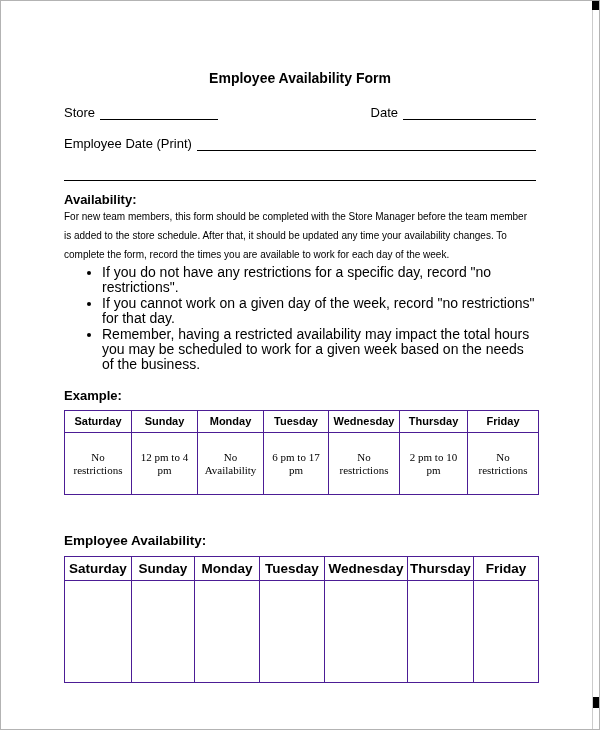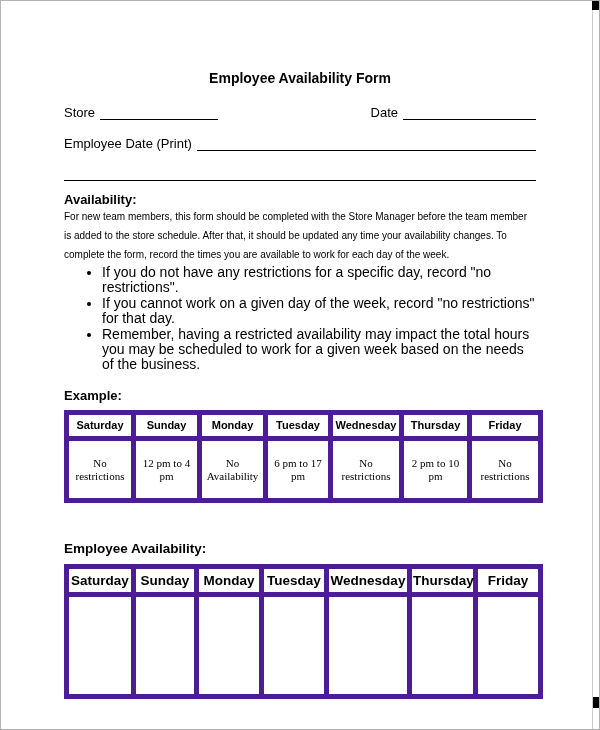--- a/index.html
+++ b/index.html
@@ -39,21 +39,21 @@
   .flex-line  { flex: 1; }
   .name-row { margin-top: 16px; }
   .sig-row  { margin-top: 16px; }
   .instructions { margin-top: 11px; }
   .heading { font-weight: bold; font-size: 13px; line-height: 15px; }
   .para { font-size: 10px; line-height: 19px; }
   ul.bullets { margin: 1px 0 0 24px; padding-left: 14px; }
   ul.bullets li { font-size: 14px; line-height: 15px; margin-bottom: 1px; }
   .section-heading { margin-top: 16px; }
   table { border-collapse: collapse; table-layout: fixed; width: 100%; }
-  th, td { border: 5px solid #4c1d95; }
+  th, td { border: 1px solid #4c1d95; }
   .example-table { margin-top: 7px; }
   .example-table th {
     font-size: 11px; font-weight: bold;
     padding: 3px 1px; text-align: center;
   }
   .example-table td {
     font-size: 11px; height: 62px;
     text-align: center; vertical-align: middle;
     padding: 0 4px; line-height: 13px; font-family: Liberation Serif, serif;
   }

